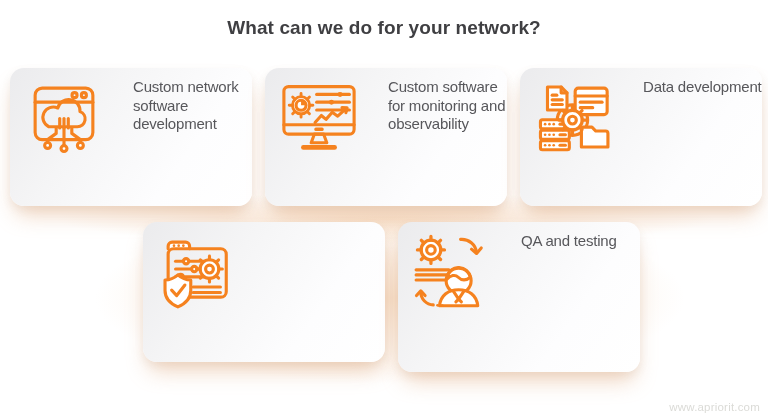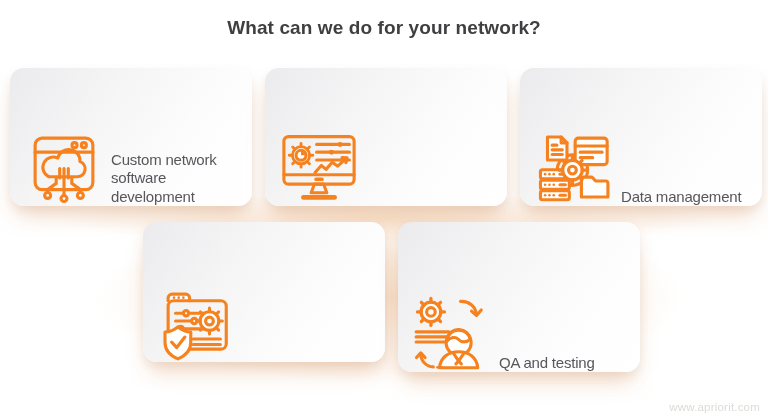--- a/index.html
+++ b/index.html
@@ -17,21 +17,21 @@
     background:radial-gradient(closest-side, rgba(243,205,170,0.6), rgba(243,205,170,0));
   }
   .title{
     position:absolute;top:17px;left:0;width:768px;margin:0;text-align:center;
     font-size:19px;font-weight:bold;color:#3f3f42;letter-spacing:0.1px;z-index:2;
   }
   .card{
     position:absolute;width:242px;height:138px;border-radius:14px;box-sizing:border-box;
     background:linear-gradient(125deg,#ebebed 0%,#f5f5f6 35%,#fdfdfe 70%,#ffffff 100%);
     box-shadow:0 14px 22px -6px rgba(224,166,120,0.48), 0 4px 9px rgba(150,120,95,0.10);
-    display:flex;align-items:flex-end;gap:8px;padding:10px 6px 0 15px;z-index:1;
+    display:flex;align-items:flex-start;gap:30px;padding:10px 6px 0 15px;z-index:1;
   }
   #card1{left:10px;top:68px;}
   #card2{left:265px;top:68px;}
   #card3{left:520px;top:68px;}
   #card4{left:143px;top:222px;height:140px;}
   #card5{left:398px;top:222px;height:150px;}
   .icon{flex:0 0 78px;width:78px;height:78px;display:block;}
   .icon svg{width:78px;height:78px;display:block;}
   .label{
     font-size:15px;line-height:18.5px;color:#57575b;letter-spacing:-0.2px;
@@ -99,20 +99,23 @@
         <line x1="47" y1="21" x2="89" y2="21"></line>
         <line x1="47" y1="31" x2="89" y2="31"></line>
         <line x1="47" y1="41" x2="89" y2="41"></line>
         <circle cx="77" cy="21" r="3.2" fill="#F5821F" stroke="none"></circle>
         <circle cx="66" cy="31" r="3.2" fill="#F5821F" stroke="none"></circle>
         <circle cx="84" cy="41" r="3.2" fill="#F5821F" stroke="none"></circle>
         <polyline points="45,57 53,48 59,53 67,44 74,49 85,39"></polyline>
         <path d="M79.5,38 L86,38.2 L84.5,44.5"></path>
       </svg>
     </span>
+    <span class="label">Custom software
+for monitoring and
+observability</span>
   </div>
 
   <div class="card" id="card3">
     <span class="icon">
       <svg viewBox="0 0 100 100" fill="none" stroke="#F5821F" stroke-width="4" stroke-linecap="round" stroke-linejoin="round">
         <circle cx="48" cy="54" r="19.5"></circle>
         <path d="M16,41 V11.5 h17.5 l7.5,7.5 V41 Z" fill="#fff"></path>
         <path d="M33.5,11.5 V19 h7.5"></path>
         <line x1="22" y1="22" x2="28" y2="22"></line>
         <line x1="22" y1="28" x2="35" y2="28"></line>
@@ -136,21 +139,21 @@
             <circle cx="24" cy="86.2" r="1.7"></circle>
         </g>
         <line x1="32" y1="59.2" x2="39" y2="59.2"></line>
         <line x1="32" y1="72.7" x2="39" y2="72.7"></line>
         <line x1="32" y1="86.2" x2="39" y2="86.2"></line>
         <path d="M59.5,88.5 V66 a3,3 0 0 1 3,-3 h10.5 l5,5 h12.5 a3,3 0 0 1 3,3 v17.5 Z" fill="#fff"></path>
         <use href="#cog" transform="translate(48,54) scale(1.05)"></use>
         <circle cx="48" cy="54" r="5"></circle>
       </svg>
     </span>
-    <span class="label">Data management</span>
+    <span class="label">Data development</span>
   </div>
 
   <div class="card" id="card4">
     <span class="icon">
       <svg viewBox="0 0 100 100" fill="none" stroke="#F5821F" stroke-width="4" stroke-linecap="round" stroke-linejoin="round">
         <path d="M13,21.5 v-3.5 a5,5 0 0 1 5,-5 h17.5 a5,5 0 0 1 5,5 v3.5" fill="#fff"></path>
         <g fill="#F5821F" stroke="none">
           <circle cx="20.5" cy="17.5" r="1.7"></circle>
           <circle cx="26.5" cy="17.5" r="1.7"></circle>
           <circle cx="32.5" cy="17.5" r="1.7"></circle>

